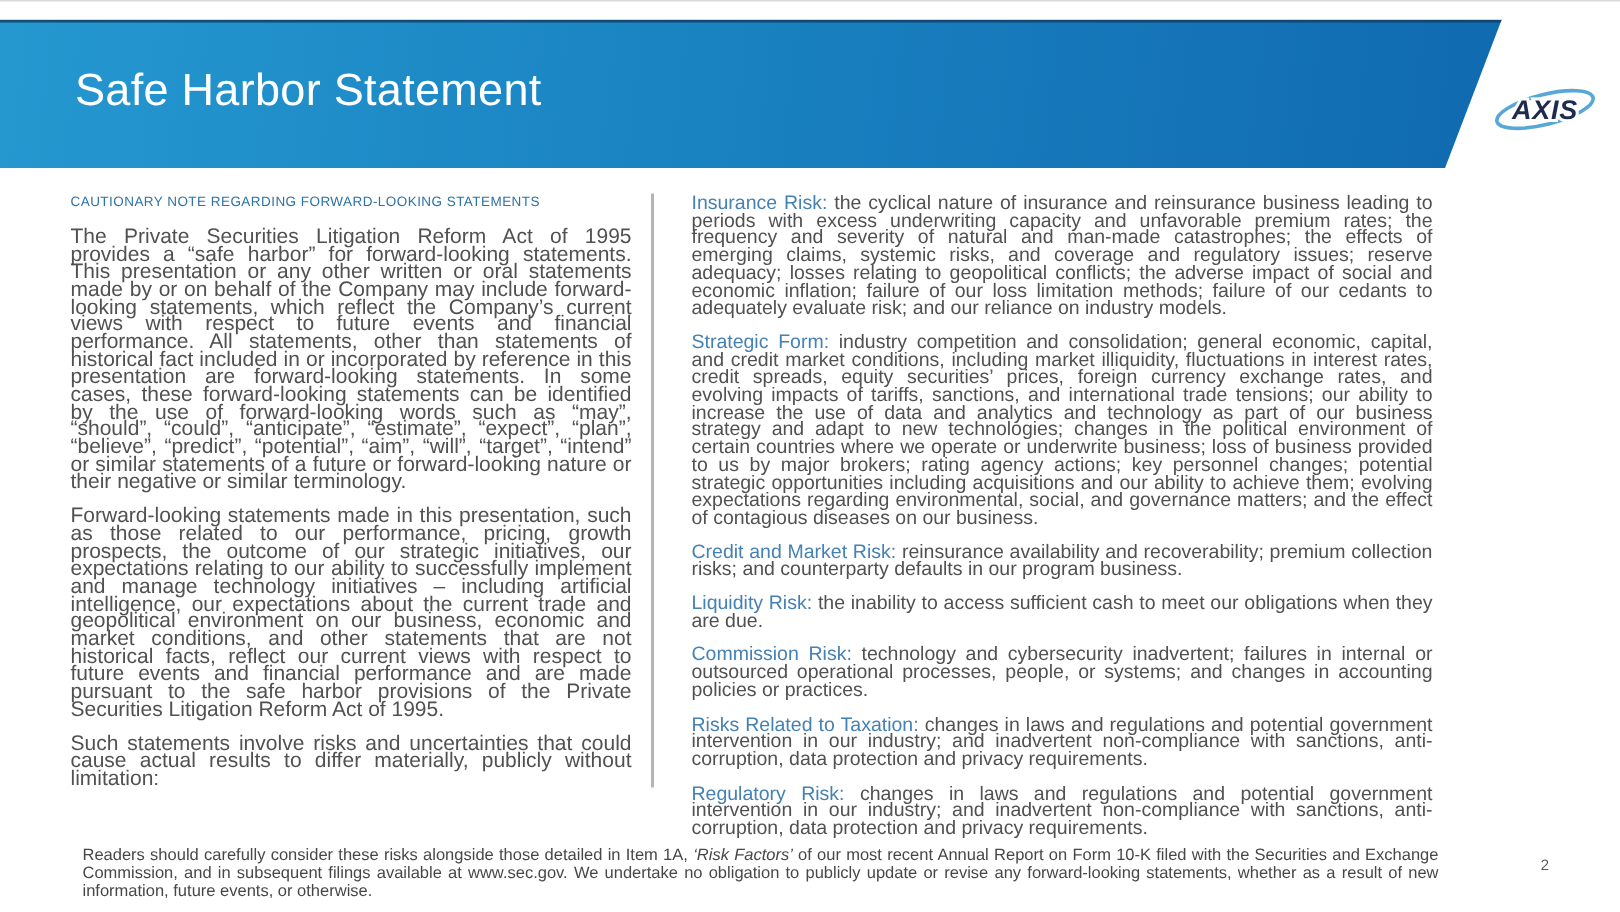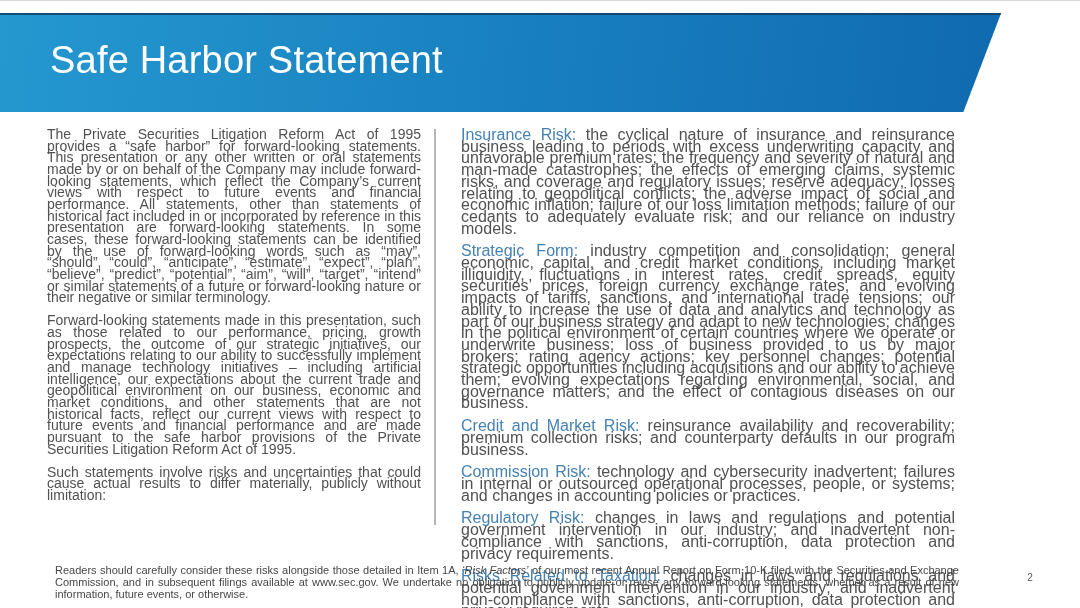--- a/index.html
+++ b/index.html
@@ -30,21 +30,21 @@
   .banner::before {
     content: "";
     position: absolute;
     top: 0; left: 0; right: 0;
     height: 2px;
     background: #123f66;
     opacity: 0.85;
   }
   .slide-title {
     color: #ffffff;
-    font-size: 38px;
+    font-size: 30px;
     font-weight: 300;
     letter-spacing: 0.2px;
     padding-left: 50px;
     padding-bottom: 4px;
   }
 
   
   .logo {
     position: absolute;
     top: 50px;
@@ -84,21 +84,21 @@
   }
 
   .right-col {
     position: absolute;
     left: 461px;
     top: 128px;
     width: 494px;
   }
   .risk-item {
     color: #515151;
-    font-size: 16px;
+    font-size: 13px;
     line-height: 11.7px;
     text-align: justify;
     margin-bottom: 11px;
   }
   .risk-label {
     color: #4581b3;
   }
 
   
   .footer {
@@ -125,53 +125,64 @@
 </style>
 </head>
 <body>
 
 <div class="slide">
 
   <div class="banner">
     <div class="slide-title">Safe Harbor Statement</div>
   </div>
 
+  <div class="logo">
+    <svg width="74" height="44" viewBox="0 0 74 44">
+      <ellipse cx="37" cy="22" rx="33" ry="10" fill="none" stroke="#58a8d7" stroke-width="2.4" transform="rotate(-14 37 22)"></ellipse>
+      <text x="37" y="28" text-anchor="middle" font-family="Liberation Sans, sans-serif" font-size="18" font-weight="bold" font-style="italic" letter-spacing="0.5" fill="#1d2c4e" stroke="#ffffff" stroke-width="4" paint-order="stroke">AXIS</text>
+    </svg>
+  </div>
 
   <div class="col-divider"></div>
 
   <div class="left-col">
+    <div class="caution-heading">CAUTIONARY NOTE REGARDING FORWARD-LOOKING STATEMENTS</div>
     <p class="body-para">The Private Securities Litigation Reform Act of 1995 provides a “safe harbor” for forward-looking statements. This presentation or any other written or oral statements made by or on behalf of the Company may include forward-looking statements, which reflect the Company’s current views with respect to future events and financial performance. All statements, other than statements of historical fact included in or incorporated by reference in this presentation are forward-looking statements. In some cases, these forward-looking statements can be identified by the use of forward-looking words such as “may”, “should”, “could”, “anticipate”, “estimate”, “expect”, “plan”, “believe”, “predict”, “potential”, “aim”, “will”, “target”, “intend” or similar statements of a future or forward-looking nature or their negative or similar terminology.</p>
     <p class="body-para">Forward-looking statements made in this presentation, such as those related to our performance, pricing, growth prospects, the outcome of our strategic initiatives, our expectations relating to our ability to successfully implement and manage technology initiatives – including artificial intelligence, our expectations about the current trade and geopolitical environment on our business, economic and market conditions, and other statements that are not historical facts, reflect our current views with respect to future events and financial performance and are made pursuant to the safe harbor provisions of the Private Securities Litigation Reform Act of 1995.</p>
     <p class="body-para">Such statements involve risks and uncertainties that could cause actual results to differ materially, publicly without limitation:</p>
   </div>
 
   <div class="right-col">
     <p class="risk-item">
       <span class="risk-label">Insurance Risk:</span>
       <span>the cyclical nature of insurance and reinsurance business leading to periods with excess underwriting capacity and unfavorable premium rates; the frequency and severity of natural and man-made catastrophes; the effects of emerging claims, systemic risks, and coverage and regulatory issues; reserve adequacy; losses relating to geopolitical conflicts; the adverse impact of social and economic inflation; failure of our loss limitation methods; failure of our cedants to adequately evaluate risk; and our reliance on industry models.</span>
     </p>
     <p class="risk-item">
       <span class="risk-label">Strategic Form:</span>
       <span>industry competition and consolidation; general economic, capital, and credit market conditions, including market illiquidity, fluctuations in interest rates, credit spreads, equity securities’ prices, foreign currency exchange rates, and evolving impacts of tariffs, sanctions, and international trade tensions; our ability to increase the use of data and analytics and technology as part of our business strategy and adapt to new technologies; changes in the political environment of certain countries where we operate or underwrite business; loss of business provided to us by major brokers; rating agency actions; key personnel changes; potential strategic opportunities including acquisitions and our ability to achieve them; evolving expectations regarding environmental, social, and governance matters; and the effect of contagious diseases on our business.</span>
     </p>
     <p class="risk-item">
       <span class="risk-label">Credit and Market Risk:</span>
       <span>reinsurance availability and recoverability; premium collection risks; and counterparty defaults in our program business.</span>
     </p>
     <p class="risk-item">
+      <span class="risk-label">Liquidity Risk:</span>
+      <span>the inability to access sufficient cash to meet our obligations when they are due.</span>
+    </p>
+    <p class="risk-item">
       <span class="risk-label">Commission Risk:</span>
       <span>technology and cybersecurity inadvertent; failures in internal or outsourced operational processes, people, or systems; and changes in accounting policies or practices.</span>
     </p>
     <p class="risk-item">
+      <span class="risk-label">Risks Related to Taxation:</span>
+      <span>changes in laws and regulations and potential government intervention in our industry; and inadvertent non-compliance with sanctions, anti-corruption, data protection and privacy requirements.</span>
+    </p>
+    <p class="risk-item">
       <span class="risk-label">Regulatory Risk:</span>
       <span>changes in laws and regulations and potential government intervention in our industry; and  inadvertent non-compliance with sanctions, anti-corruption, data protection and privacy requirements.</span>
-    </p>
-    <p class="risk-item">
-      <span class="risk-label">Risks Related to Taxation:</span>
-      <span>changes in laws and regulations and potential government intervention in our industry; and inadvertent non-compliance with sanctions, anti-corruption, data protection and privacy requirements.</span>
     </p>
   </div>
 
   <div class="footer"><span>Readers should carefully consider these risks alongside those detailed in Item 1A, </span><span class="italic">‘Risk Factors’</span><span> of our most recent Annual Report on Form 10-K filed with the Securities and Exchange Commission, and in subsequent filings available at www.sec.gov. We undertake no obligation to publicly update or revise any forward-looking statements, whether as a result of new information, future events, or otherwise.</span></div>
 
   <div class="page-number">2</div>
 
 </div>
 
 </body></html>

